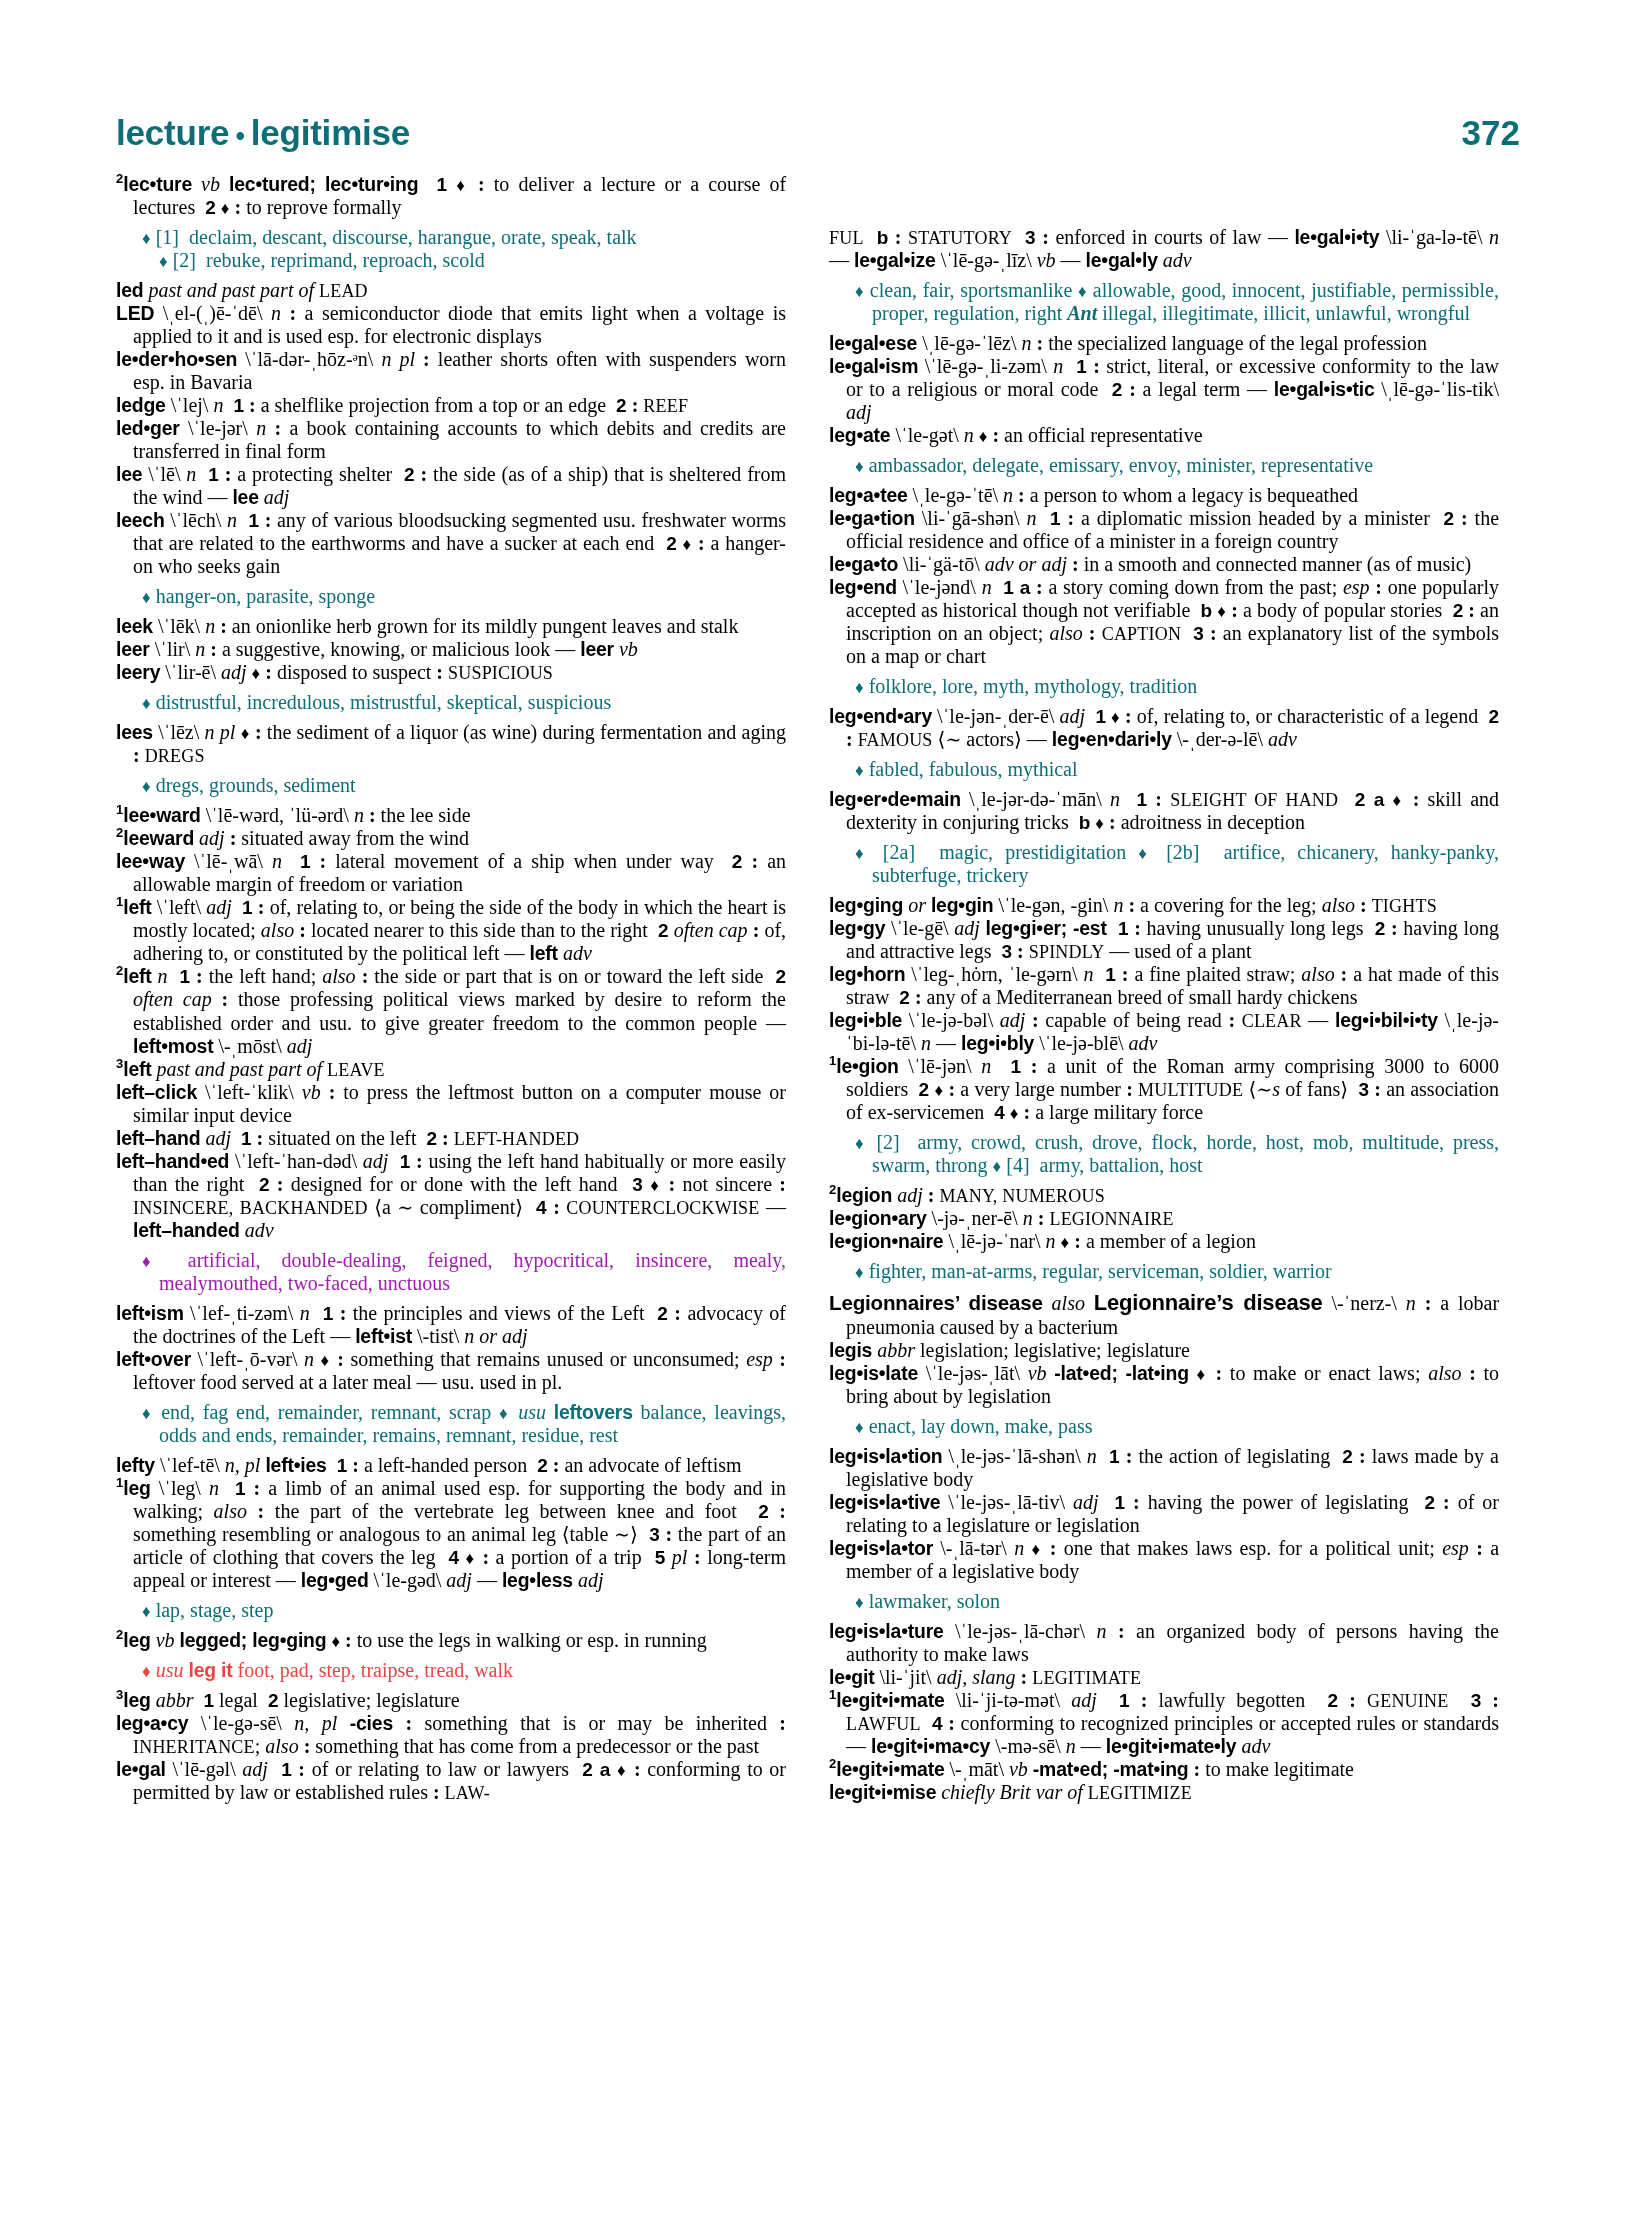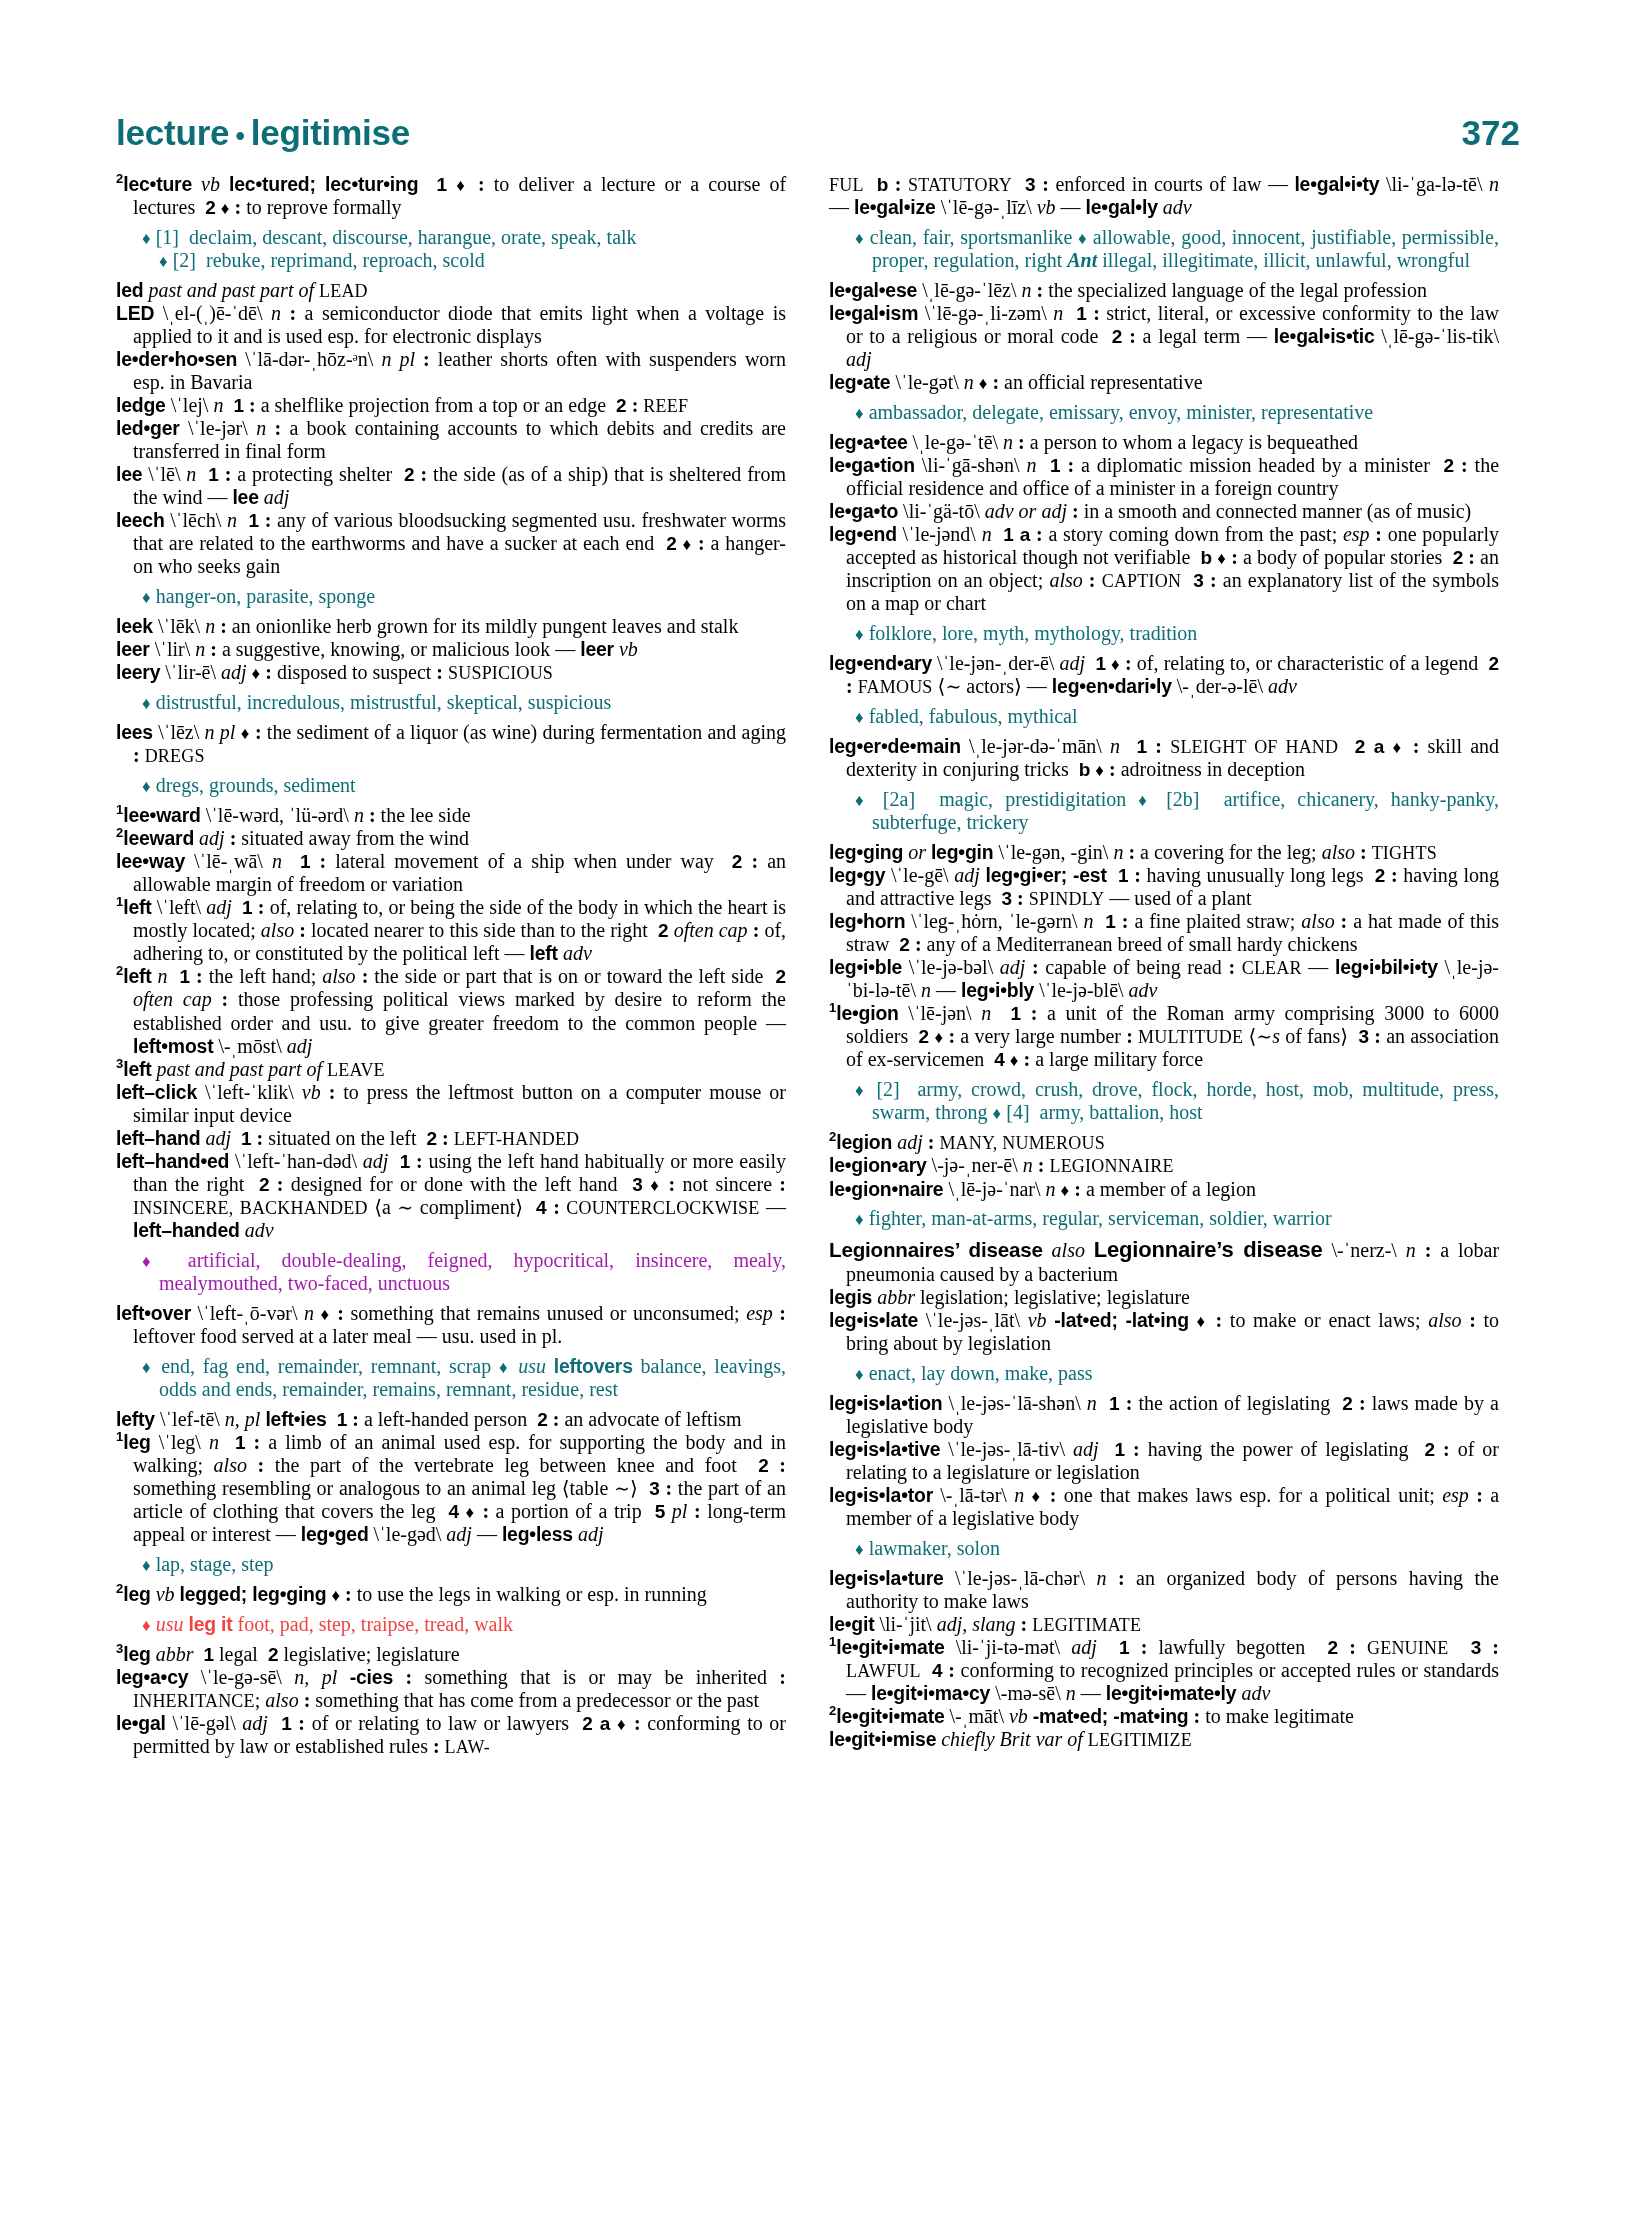--- a/index.html
+++ b/index.html
@@ -46,21 +46,21 @@
     font-family: "Liberation Sans", "DejaVu Sans", sans-serif;
     font-weight: bold;
     font-size: 35px;
     color: #0d6e77;
   }
 
   
   .columns {
     display: flex;
     gap: 43px;
-    align-items: flex-start;
+    align-items: flex-end;
   }
   .col {
     width: 670px;
     flex: 0 0 670px;
   }
 
   .entry {
     font-size: 20px;
     line-height: 1.152;
     text-align: justify;
@@ -148,20 +148,21 @@
         <p class="entry"><span class="sup">1</span><span class="hw">lee•ward</span> \ˈlē-wərd, ˈlü-ərd\ <span class="it">n</span> <b>:</b> the lee side</p>
         <p class="entry"><span class="sup">2</span><span class="hw">leeward</span> <span class="it">adj</span> <b>:</b> situated away from the wind</p>
         <p class="entry"><span class="hw">lee•way</span> \ˈlē-ˌwā\ <span class="it">n</span>&nbsp;&nbsp;<span class="num">1</span> <b>:</b> lateral movement of a ship when under way&nbsp;&nbsp;<span class="num">2</span> <b>:</b> an allowable margin of freedom or variation</p>
         <p class="entry"><span class="sup">1</span><span class="hw">left</span> \ˈleft\ <span class="it">adj</span>&nbsp;&nbsp;<span class="num">1</span> <b>:</b> of, relating to, or being the side of the body in which the heart is mostly located; <span class="it">also</span> <b>:</b> located nearer to this side than to the right&nbsp;&nbsp;<span class="num">2</span> <span class="it">often cap</span> <b>:</b> of, adhering to, or constituted by the political left — <span class="hw">left</span> <span class="it">adv</span></p>
         <p class="entry"><span class="sup">2</span><span class="hw">left</span> <span class="it">n</span>&nbsp;&nbsp;<span class="num">1</span> <b>:</b> the left hand; <span class="it">also</span> <b>:</b> the side or part that is on or toward the left side&nbsp;&nbsp;<span class="num">2</span> <span class="it">often cap</span> <b>:</b> those professing political views marked by desire to reform the established order and usu. to give greater freedom to the common people — <span class="hw">left•most</span> \-ˌmōst\ <span class="it">adj</span></p>
         <p class="entry"><span class="sup">3</span><span class="hw">left</span> <span class="it">past and past part of</span> <span class="sc">leave</span></p>
         <p class="entry"><span class="hw">left–click</span> \ˈleft-ˈklik\ <span class="it">vb</span> <b>:</b> to press the leftmost button on a computer mouse or similar input device</p>
         <p class="entry"><span class="hw">left–hand</span> <span class="it">adj</span>&nbsp;&nbsp;<span class="num">1</span> <b>:</b> situated on the left&nbsp;&nbsp;<span class="num">2</span> <b>:</b> <span class="sc">left-handed</span></p>
         <p class="entry"><span class="hw">left–hand•ed</span> \ˈleft-ˈhan-dəd\ <span class="it">adj</span>&nbsp;&nbsp;<span class="num">1</span> <b>:</b> using the left hand habitually or more easily than the right&nbsp;&nbsp;<span class="num">2</span> <b>:</b> designed for or done with the left hand&nbsp;&nbsp;<span class="num">3</span> <span class="loz">♦</span> <b>:</b> not sincere <b>:</b> <span class="sc">insincere, backhanded</span> ⟨a <span class="tilde">∼</span> compliment⟩&nbsp;&nbsp;<span class="num">4</span> <b>:</b> <span class="sc">counterclockwise</span> — <span class="hw">left–handed</span> <span class="it">adv</span></p>
         <p class="syn" style="color: #a21caf;"><span class="loz">♦</span> artificial, double-dealing, feigned, hypocritical, insincere, mealy, mealymouthed, two-faced, unctuous</p>
+        <p class="entry"><span class="hw">left•ism</span> \ˈlef-ˌti-zəm\ <span class="it">n</span>&nbsp;&nbsp;<span class="num">1</span> <b>:</b> the principles and views of the Left&nbsp;&nbsp;<span class="num">2</span> <b>:</b> advocacy of the doctrines of the Left — <span class="hw">left•ist</span> \-tist\ <span class="it">n or adj</span></p>
         <p class="entry"><span class="hw">left•over</span> \ˈleft-ˌō-vər\ <span class="it">n</span> <span class="loz">♦</span> <b>:</b> something that remains unused or unconsumed; <span class="it">esp</span> <b>:</b> leftover food served at a later meal — usu. used in pl.</p>
         <p class="syn" style="color: rgb(13, 110, 119);"><span class="loz">♦</span> end, fag end, remainder, remnant, scrap <span class="loz">♦</span> <span class="it">usu</span> <span class="hw">leftovers</span> balance, leavings, odds and ends, remainder, remains, remnant, residue, rest</p>
         <p class="entry"><span class="hw">lefty</span> \ˈlef-tē\ <span class="it">n, pl</span> <span class="hw">left•ies</span>&nbsp;&nbsp;<span class="num">1</span> <b>:</b> a left-handed person&nbsp;&nbsp;<span class="num">2</span> <b>:</b> an advocate of leftism</p>
         <p class="entry"><span class="sup">1</span><span class="hw">leg</span> \ˈleg\ <span class="it">n</span>&nbsp;&nbsp;<span class="num">1</span> <b>:</b> a limb of an animal used esp. for supporting the body and in walking; <span class="it">also</span> <b>:</b> the part of the vertebrate leg between knee and foot&nbsp;&nbsp;<span class="num">2</span> <b>:</b> something resembling or analogous to an animal leg ⟨table <span class="tilde">∼</span>⟩&nbsp;&nbsp;<span class="num">3</span> <b>:</b> the part of an article of clothing that covers the leg&nbsp;&nbsp;<span class="num">4</span> <span class="loz">♦</span> <b>:</b> a portion of a trip&nbsp;&nbsp;<span class="num">5</span> <span class="it">pl</span> <b>:</b> long-term appeal or interest — <span class="hw">leg•ged</span> \ˈle-gəd\ <span class="it">adj</span> — <span class="hw">leg•less</span> <span class="it">adj</span></p>
         <p class="syn" style="color: rgb(13, 110, 119);"><span class="loz">♦</span> lap, stage, step</p>
         <p class="entry"><span class="sup">2</span><span class="hw">leg</span> <span class="it">vb</span> <span class="hw">legged; leg•ging</span> <span class="loz">♦</span> <b>:</b> to use the legs in walking or esp. in running</p>
         <p class="syn" style="color: #ef4444;"><span class="loz">♦</span> <span class="it">usu</span> <span class="hw">leg it</span> foot, pad, step, traipse, tread, walk</p>
         <p class="entry"><span class="sup">3</span><span class="hw">leg</span> <span class="it">abbr</span>&nbsp;&nbsp;<span class="num">1</span> legal&nbsp;&nbsp;<span class="num">2</span> legislative; legislature</p>
         <p class="entry"><span class="hw">leg•a•cy</span> \ˈle-gə-sē\ <span class="it">n, pl</span> <span class="hw">-cies</span> <b>:</b> something that is or may be inherited <b>:</b> <span class="sc">inheritance</span>; <span class="it">also</span> <b>:</b> something that has come from a predecessor or the past</p>
         <p class="entry"><span class="hw">le•gal</span> \ˈlē-gəl\ <span class="it">adj</span>&nbsp;&nbsp;<span class="num">1</span> <b>:</b> of or relating to law or lawyers&nbsp;&nbsp;<span class="num">2 a</span> <span class="loz">♦</span> <b>:</b> conforming to or permitted by law or established rules <b>:</b> <span class="sc">law-</span></p>

